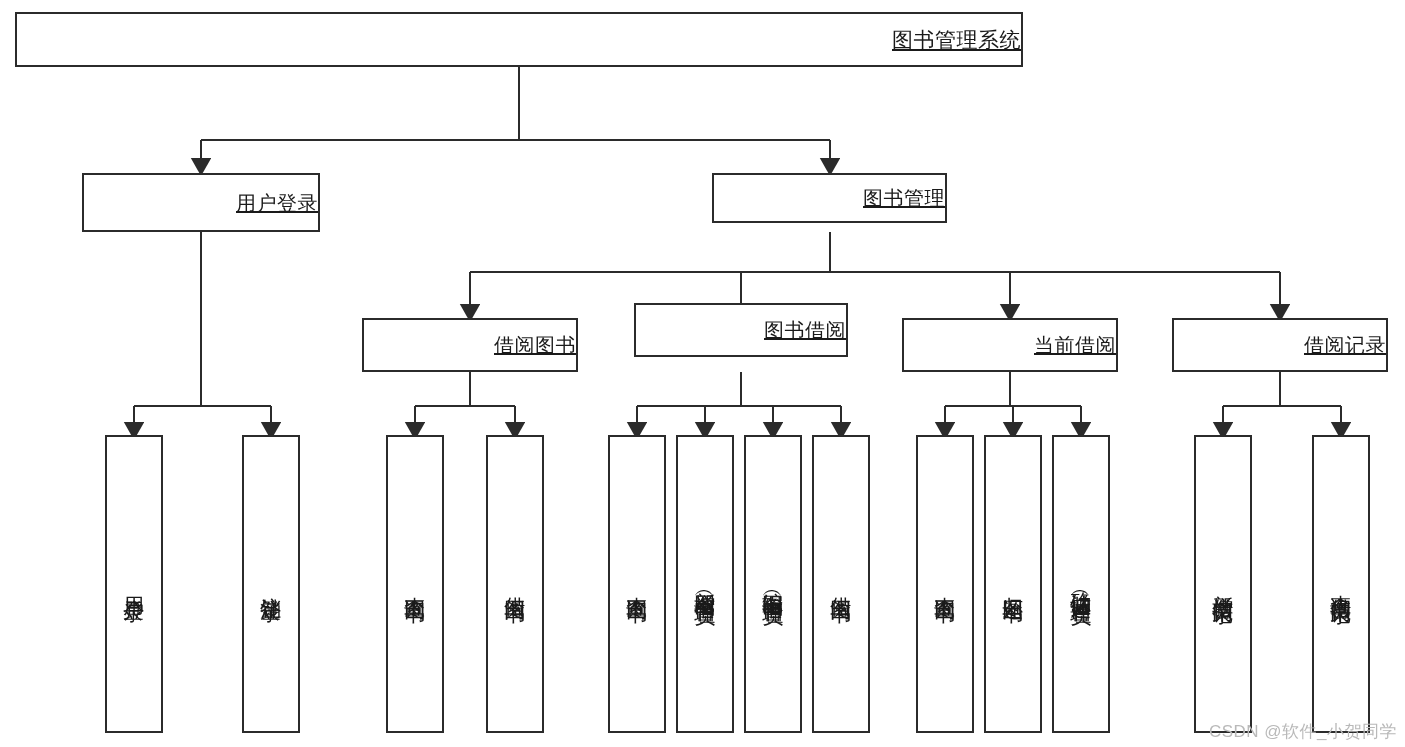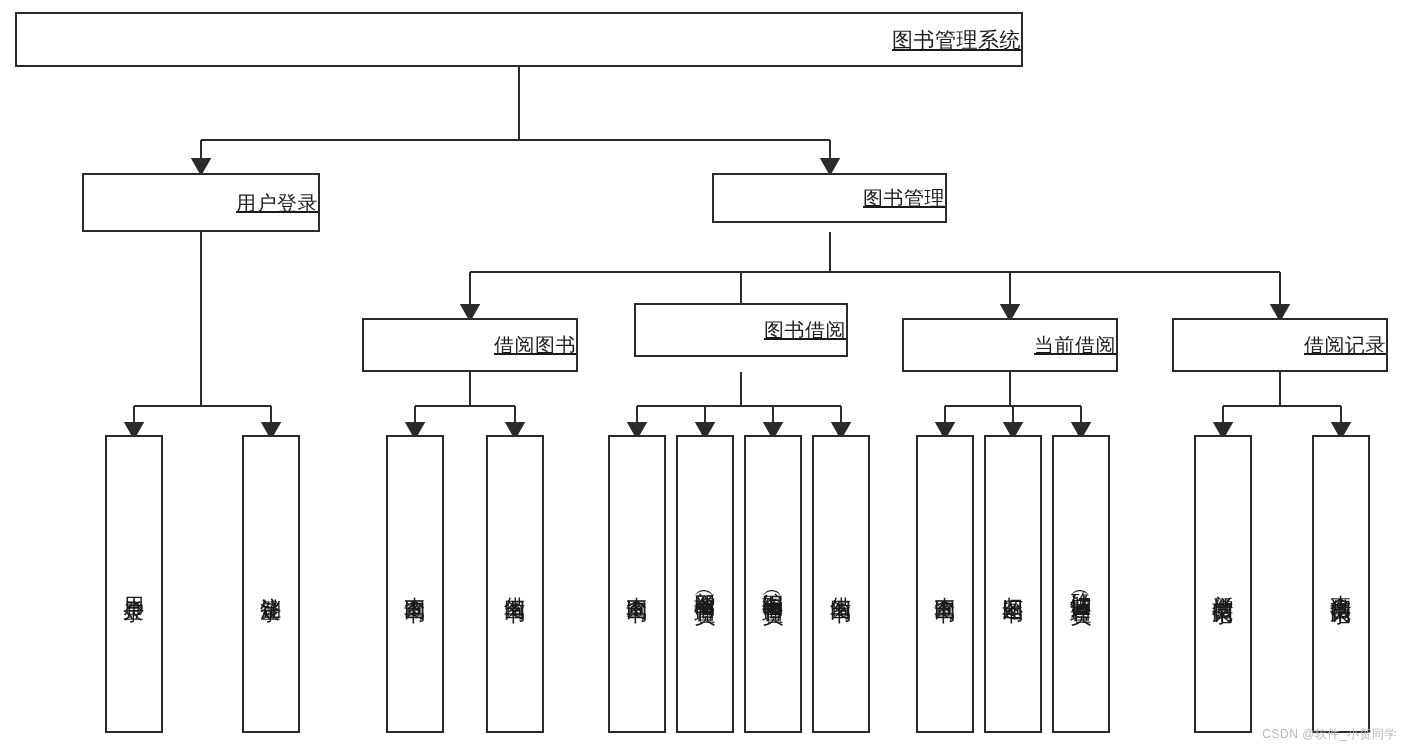--- a/index.html
+++ b/index.html
@@ -36,21 +36,21 @@
     text-orientation:upright;
     font-size:21px;
     line-height:1.22;
     letter-spacing:2px;
     color:#1a1a1a;
     white-space:nowrap;
   }
   .watermark{
     position:absolute;
     right:8px;bottom:4px;
-    font-size:12px;
+    font-size:17px;
     color:#b9b9b9;
     letter-spacing:.5px;
     white-space:nowrap;
     pointer-events:none;
   }
 </style>
 </head>
 <body>
 
 <div id="diagram-root">

